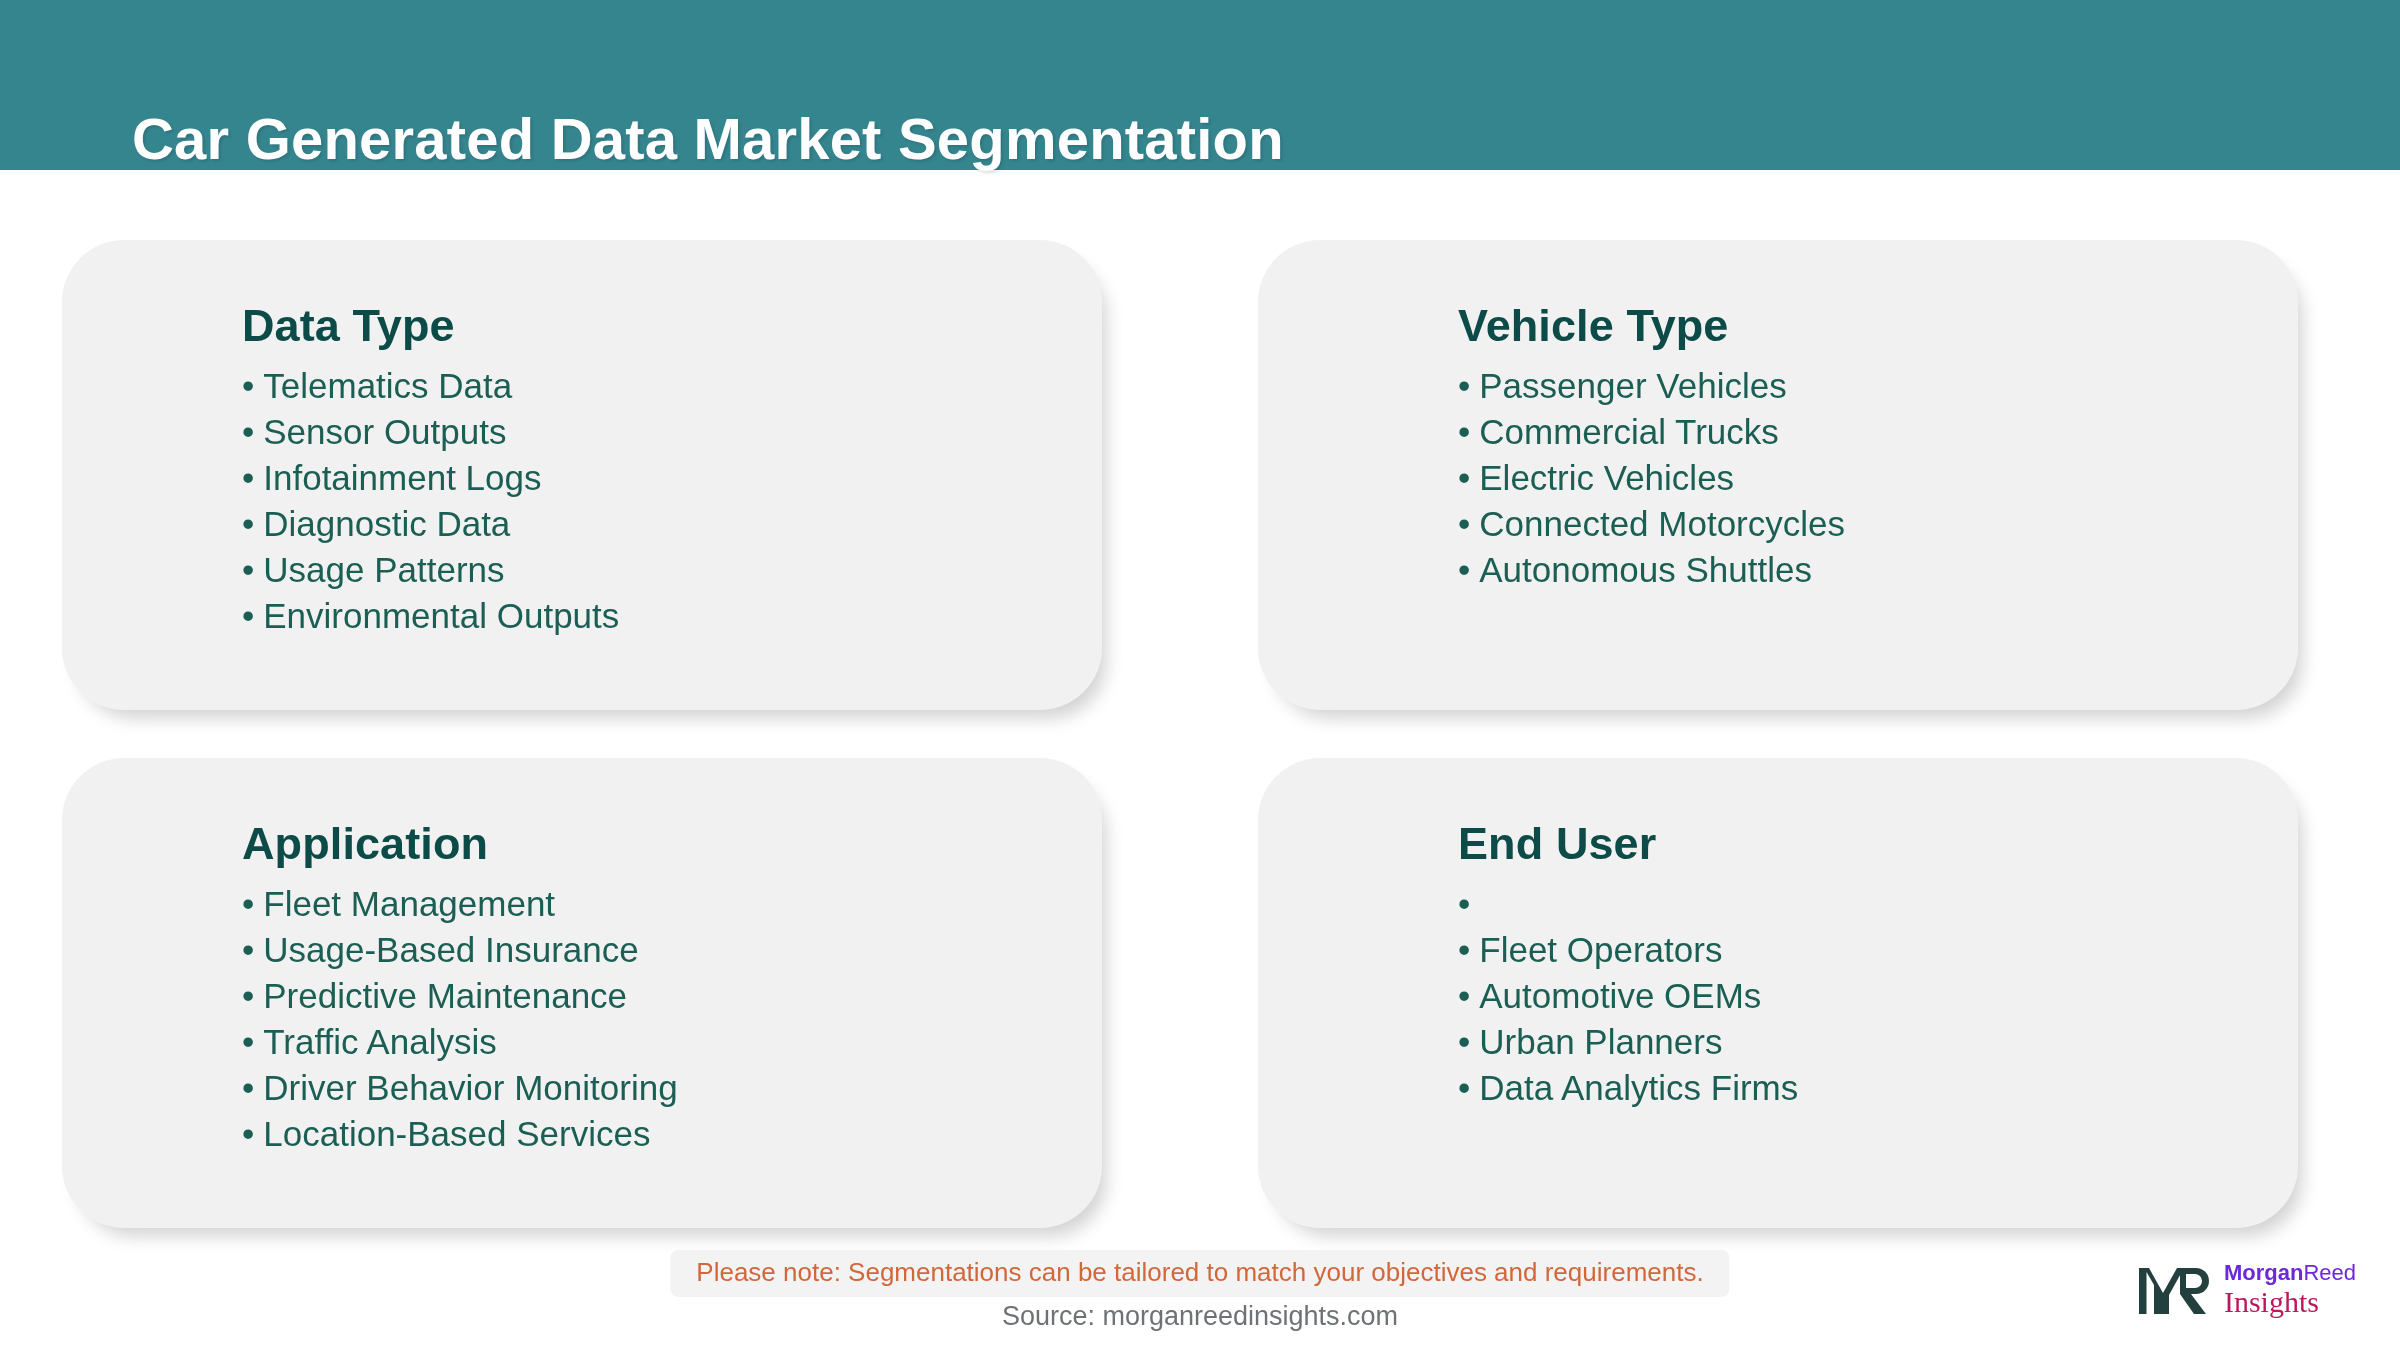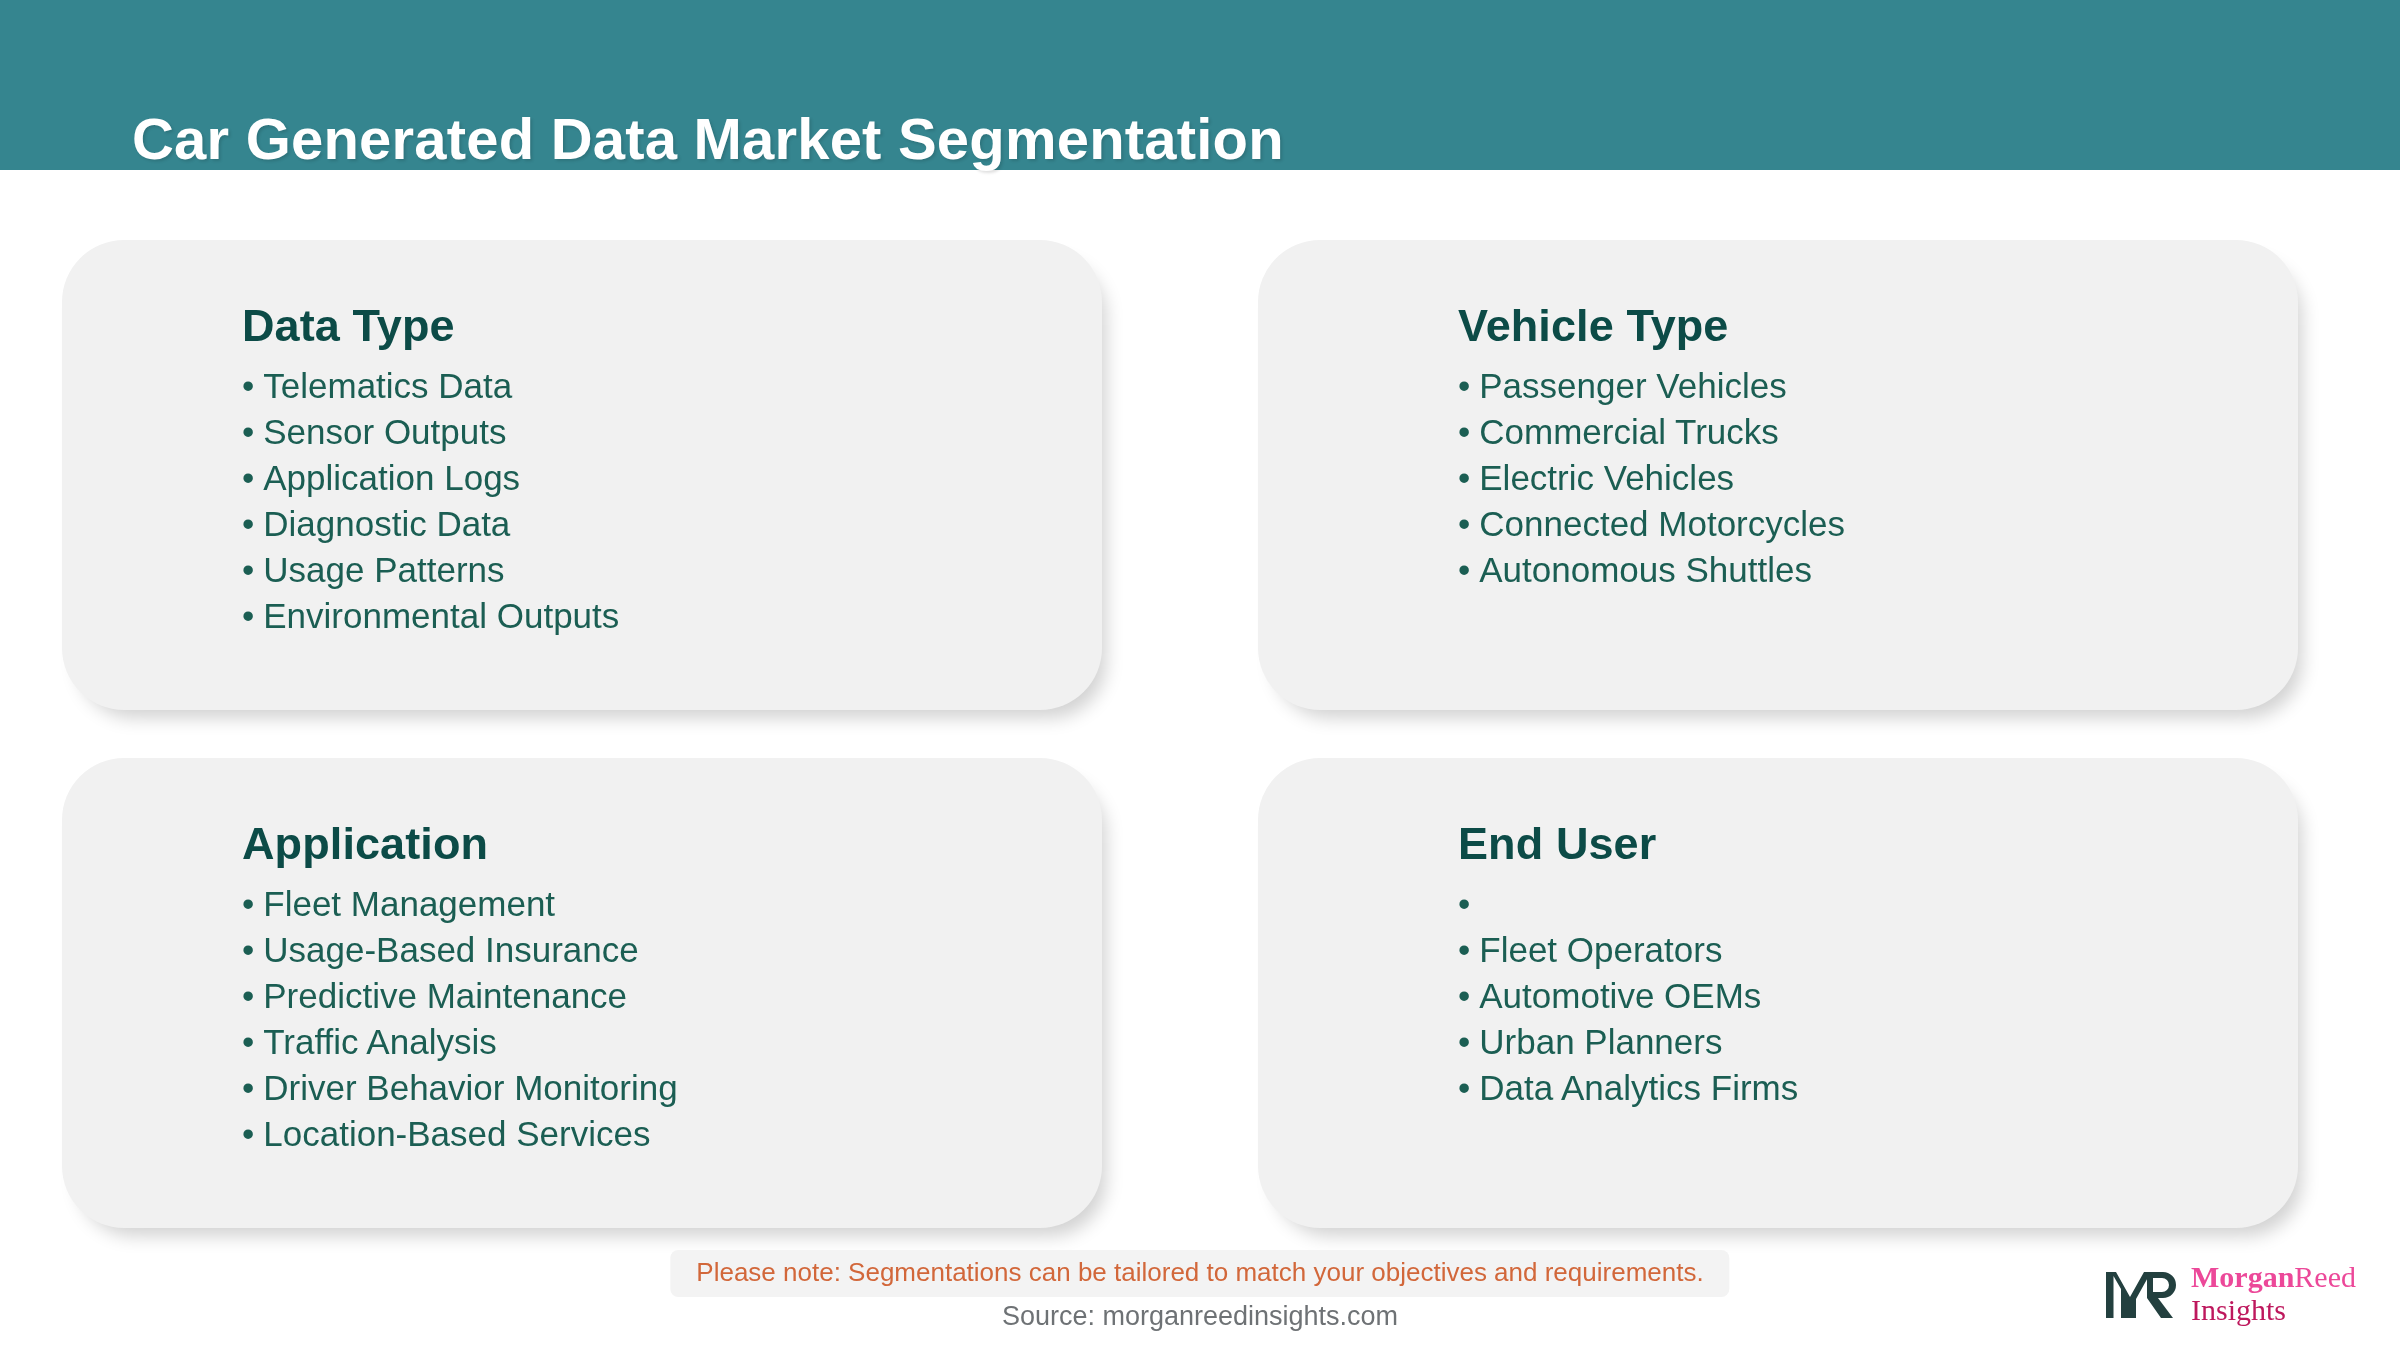--- a/index.html
+++ b/index.html
@@ -132,23 +132,23 @@
     height: 54px;
     flex: 0 0 auto;
   }
   .brand-words {
     display: flex;
     flex-direction: column;
     justify-content: center;
     line-height: 1.0;
   }
   .brand-line1 {
-    font-family: Liberation Serif, serif;
-    font-size: 30px;
-    color: #ec4899;
+    font-family: Liberation Sans, sans-serif;
+    font-size: 22px;
+    color: #6d28d9;
     white-space: nowrap;
   }
   .brand-line1 .bw-bold { font-weight: bold; }
   .brand-line2 {
     font-family: "Liberation Serif", serif;
     font-size: 30px;
     color: #be185d;
     white-space: nowrap;
     margin-top: 3px;
   }
@@ -168,21 +168,21 @@
       <li>
           <span class="bullet-dot">•</span>
           <span>Telematics Data</span>
         </li>
       <li>
           <span class="bullet-dot">•</span>
           <span>Sensor Outputs</span>
         </li>
       <li>
           <span class="bullet-dot">•</span>
-          <span>Application Logs</span>
+          <span>Infotainment Logs</span>
         </li>
       <li>
           <span class="bullet-dot">•</span>
           <span>Diagnostic Data</span>
         </li>
       <li>
           <span class="bullet-dot">•</span>
           <span>Usage Patterns</span>
         </li>
       <li>

